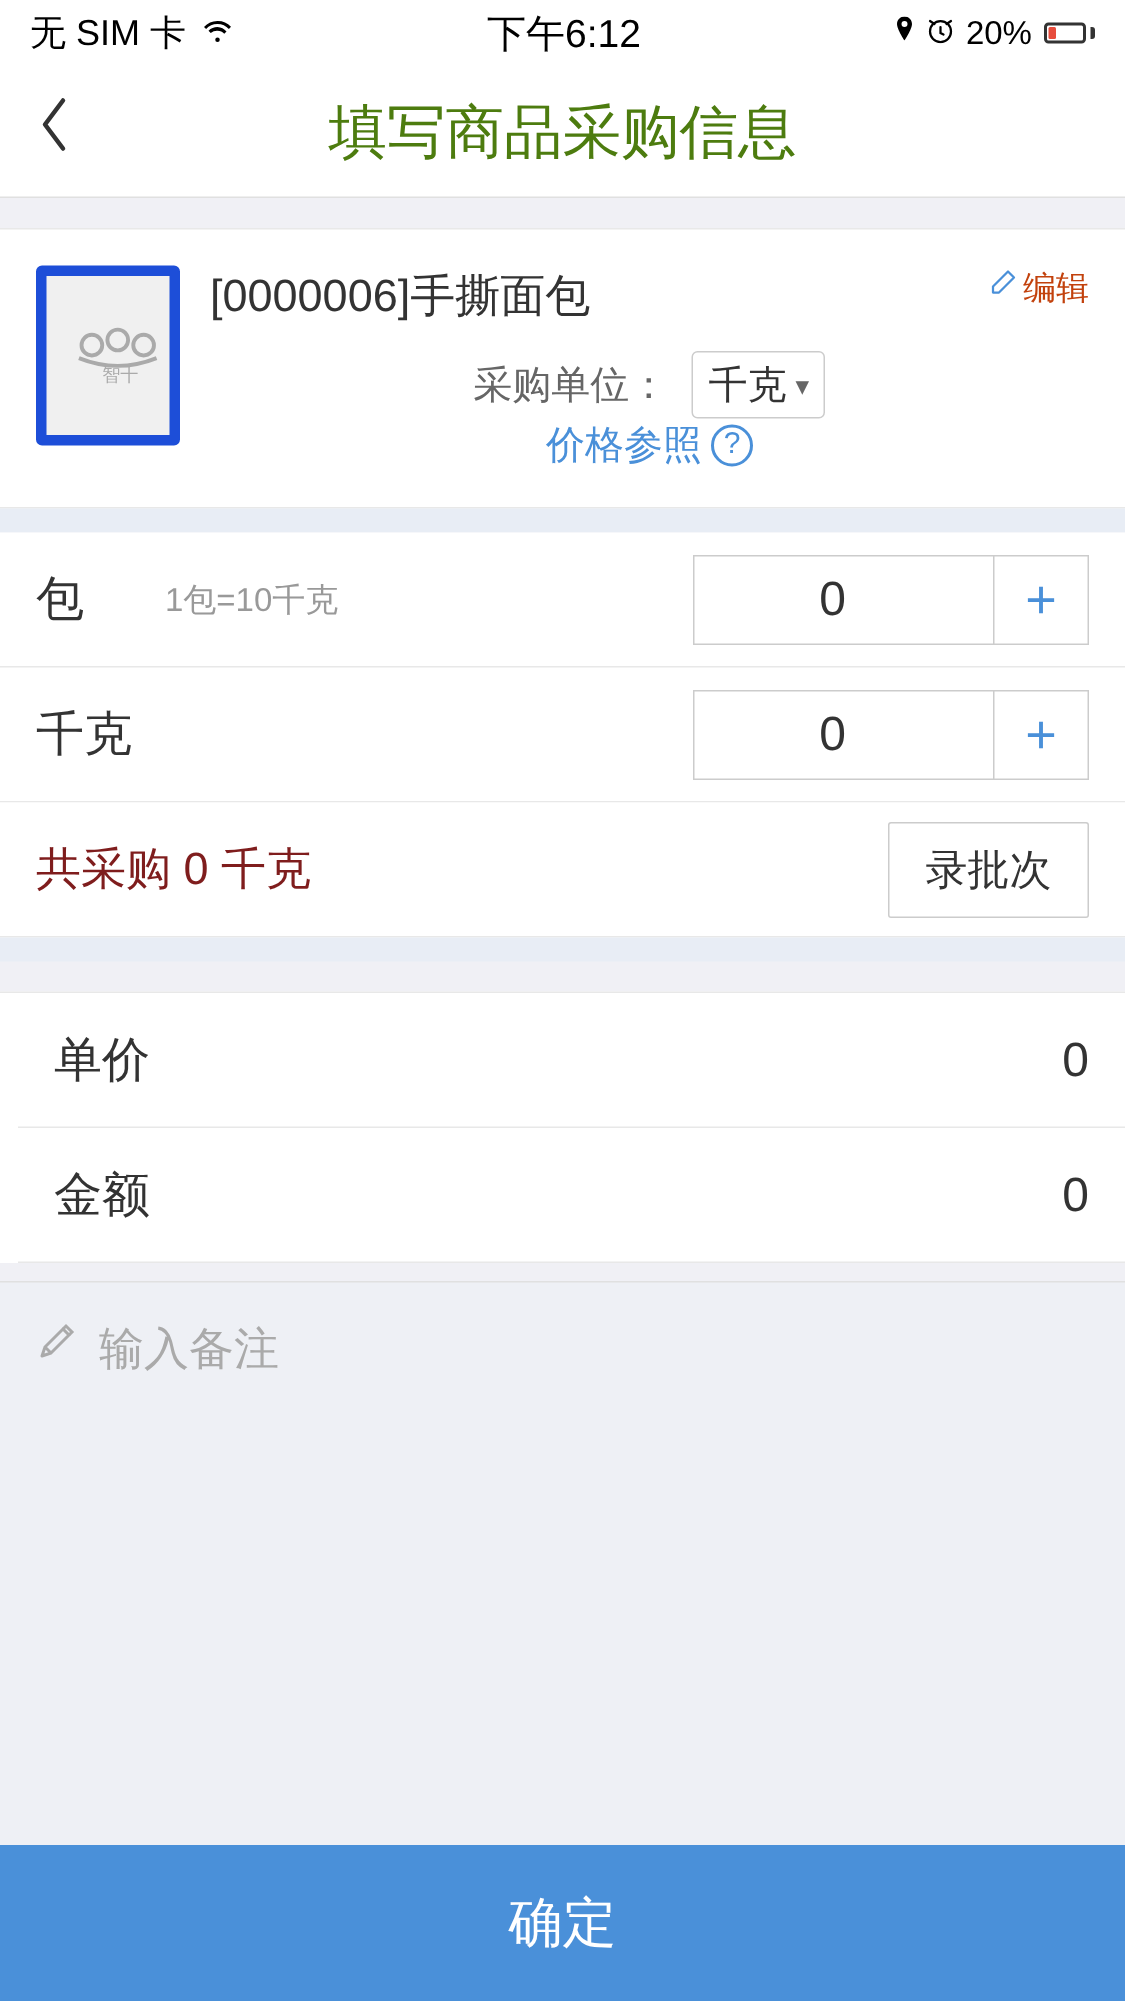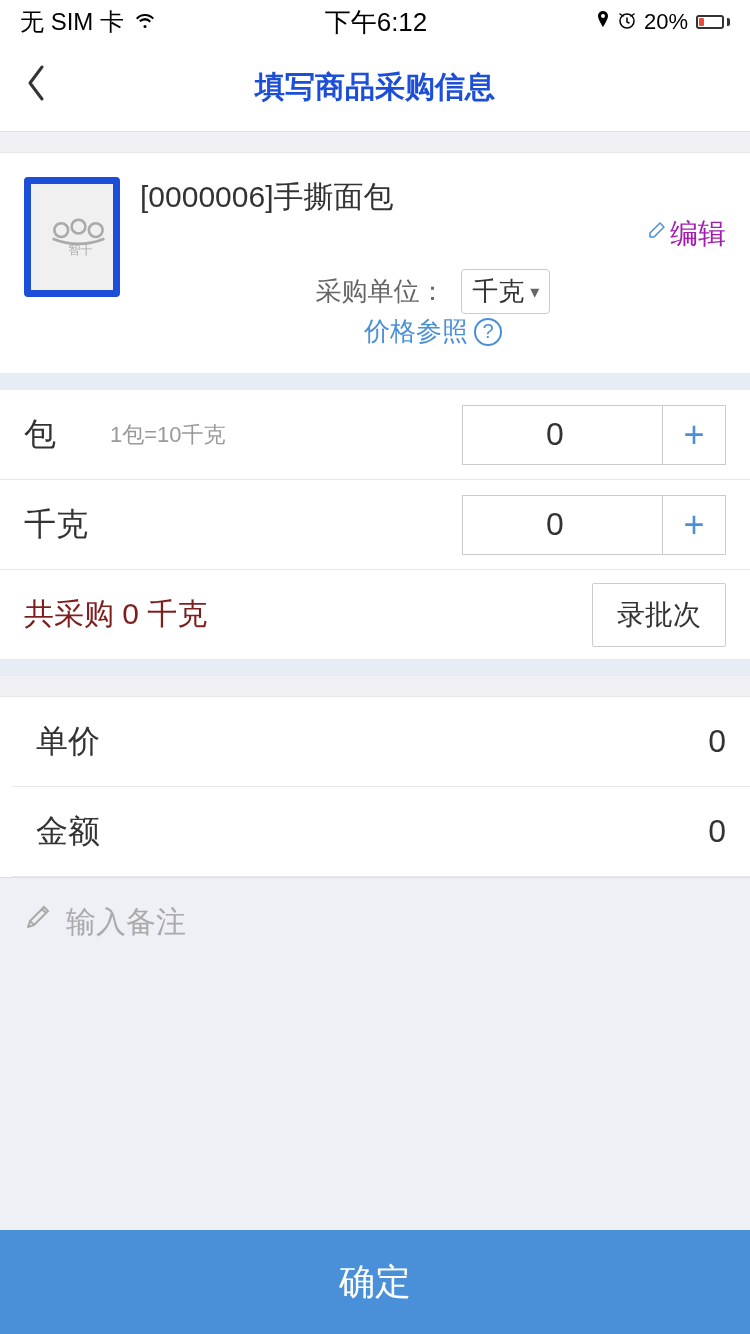--- a/index.html
+++ b/index.html
@@ -70,23 +70,23 @@
       border-bottom: 1px solid #e0e0e0;
     }
     .nav-back {
       position: absolute;
       left: 24px;
       font-size: 36px;
       color: #333;
       cursor: pointer;
     }
     .nav-title {
-      font-size: 30px;
-      font-weight: 700;
-      color: #1d4ed8;
+      font-size: 39px;
+      font-weight: 400;
+      color: #4d7c0f;
     }
 
     
     .product-card {
       background: #fff;
       margin-top: 20px;
       padding: 24px;
       display: flex;
       align-items: flex-start;
       gap: 20px;
@@ -114,28 +114,27 @@
       align-items: flex-start;
       margin-bottom: 16px;
     }
     .product-name {
       font-size: 30px;
       color: #333;
       font-weight: 500;
       flex: 1;
     }
     .edit-btn {
-      font-size: 28px;
-      color: #a21caf;
+      font-size: 22px;
+      color: #c2410c;
       display: flex;
       align-items: center;
       gap: 4px;
       white-space: nowrap;
       cursor: pointer;
-      margin-top: 38px;
     }
     .edit-icon { font-size: 22px; }
     .unit-row {
       display: flex;
       justify-content: space-between;
       align-items: center;
       flex-direction: column;
     }
     .unit-label {
       font-size: 26px;
@@ -281,21 +280,21 @@
     }
 
     
     .notes-section {
       background: #eef0f5;
       padding: 24px;
       display: flex;
       align-items: center;
       gap: 14px;
       min-height: 80px;
-      margin-top: 0;
+      margin-top: 12px;
       border-top: 1px solid #e0e0e0;
     }
     .pencil-icon {
       font-size: 28px;
       color: #aaa;
     }
     .notes-placeholder {
       font-size: 30px;
       color: #aaa;
     }

